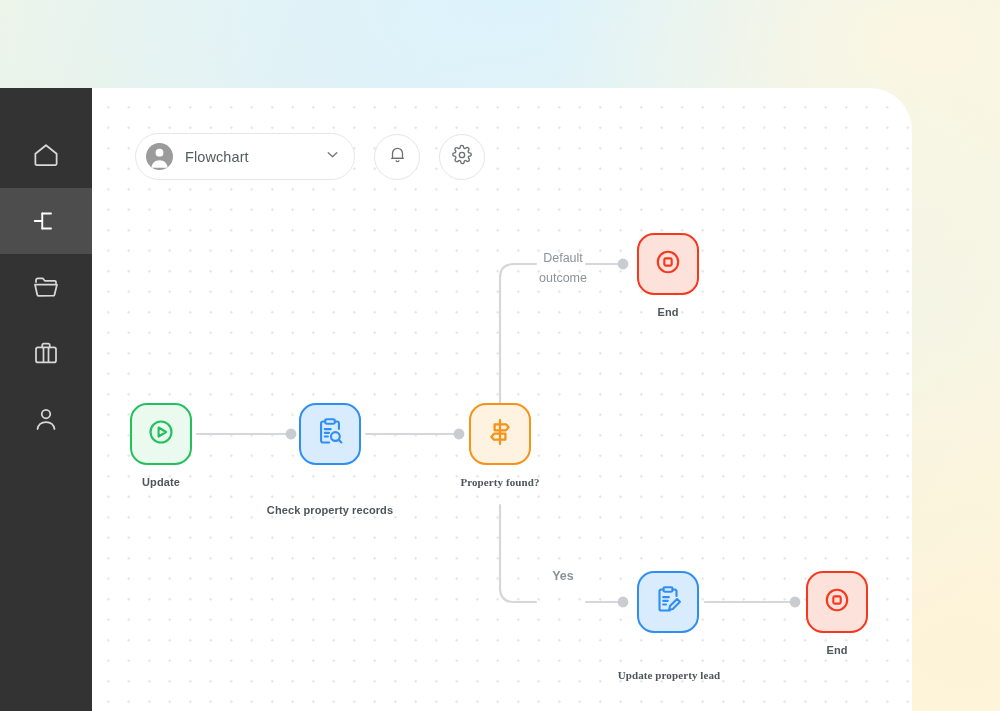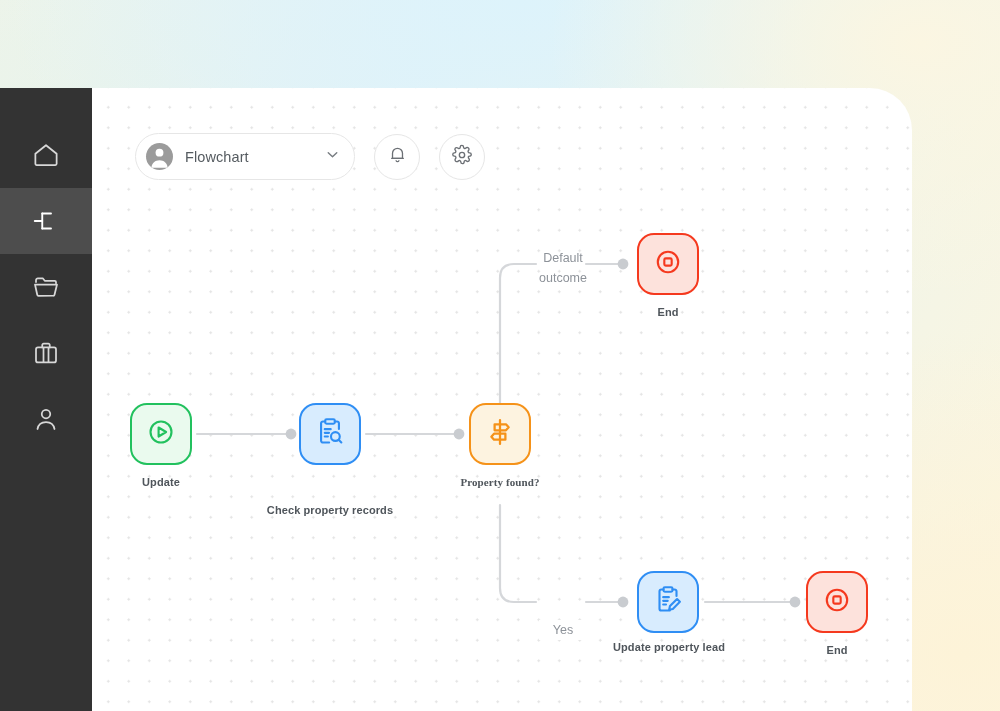--- a/index.html
+++ b/index.html
@@ -273,28 +273,28 @@
     <span>
       <svg width="34" height="34" viewBox="0 0 24 24" fill="none" stroke="#2f8ef4" stroke-width="1.5" stroke-linecap="round" stroke-linejoin="round">
         <path d="M15.2 4.6h1.5a1.3 1.3 0 0 1 1.3 1.3v3.3"></path>
         <path d="M8.8 4.6H7.3A1.3 1.3 0 0 0 6 5.9v12.2a1.3 1.3 0 0 0 1.3 1.3h6"></path>
         <rect x="8.8" y="3" width="6.4" height="3.2" rx="1"></rect>
         <path d="M8.6 10h4M8.6 12.6h3.2M8.6 15.2h2"></path>
         <path d="M18.4 11.3 20.4 13.3 15.4 18.3l-2.6.6.6-2.6z"></path>
       </svg>
     </span>
   </div>
-  <div class="node-label" style="left:577px; top:553px;">Update property lead</div>
+  <div class="node-label" style="left:577px; top:581px;font-family:Liberation Serif, serif;">Update property lead</div>
 
   <div class="node red" style="left:714px; top:483px;">
     <span>
       <svg width="34" height="34" viewBox="0 0 24 24" fill="none" stroke="#f5391e" stroke-width="1.5">
         <circle cx="12" cy="12" r="7.2"></circle>
         <rect x="9.4" y="9.4" width="5.2" height="5.2" rx="1"></rect>
       </svg>
     </span>
   </div>
   <div class="node-label" style="left:745px; top:556px;">End</div>
 
   <div class="edge-label" style="left:471px; top:160px; width:76px;">Default outcome</div>
-  <div class="edge-label" style="left:471px; top:532px; width:48px; background:#ffffff;">Yes</div>
+  <div class="edge-label" style="left:471px; top:478px; width:48px; background:#ffffff;font-weight:bold;">Yes</div>
 
 </main>
 
 </body></html>

